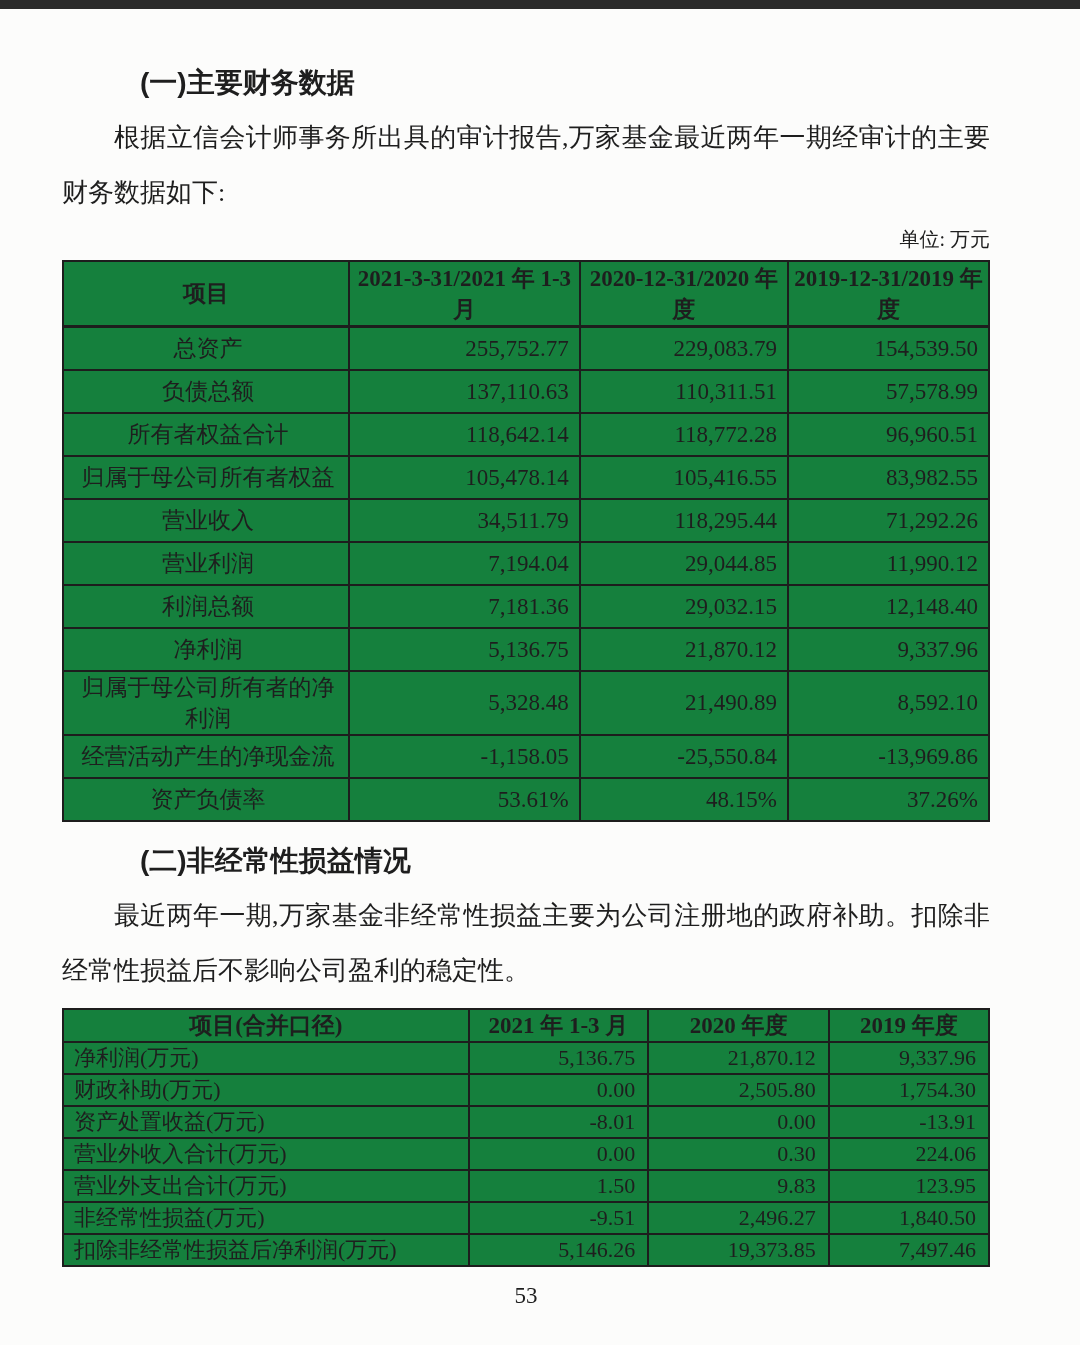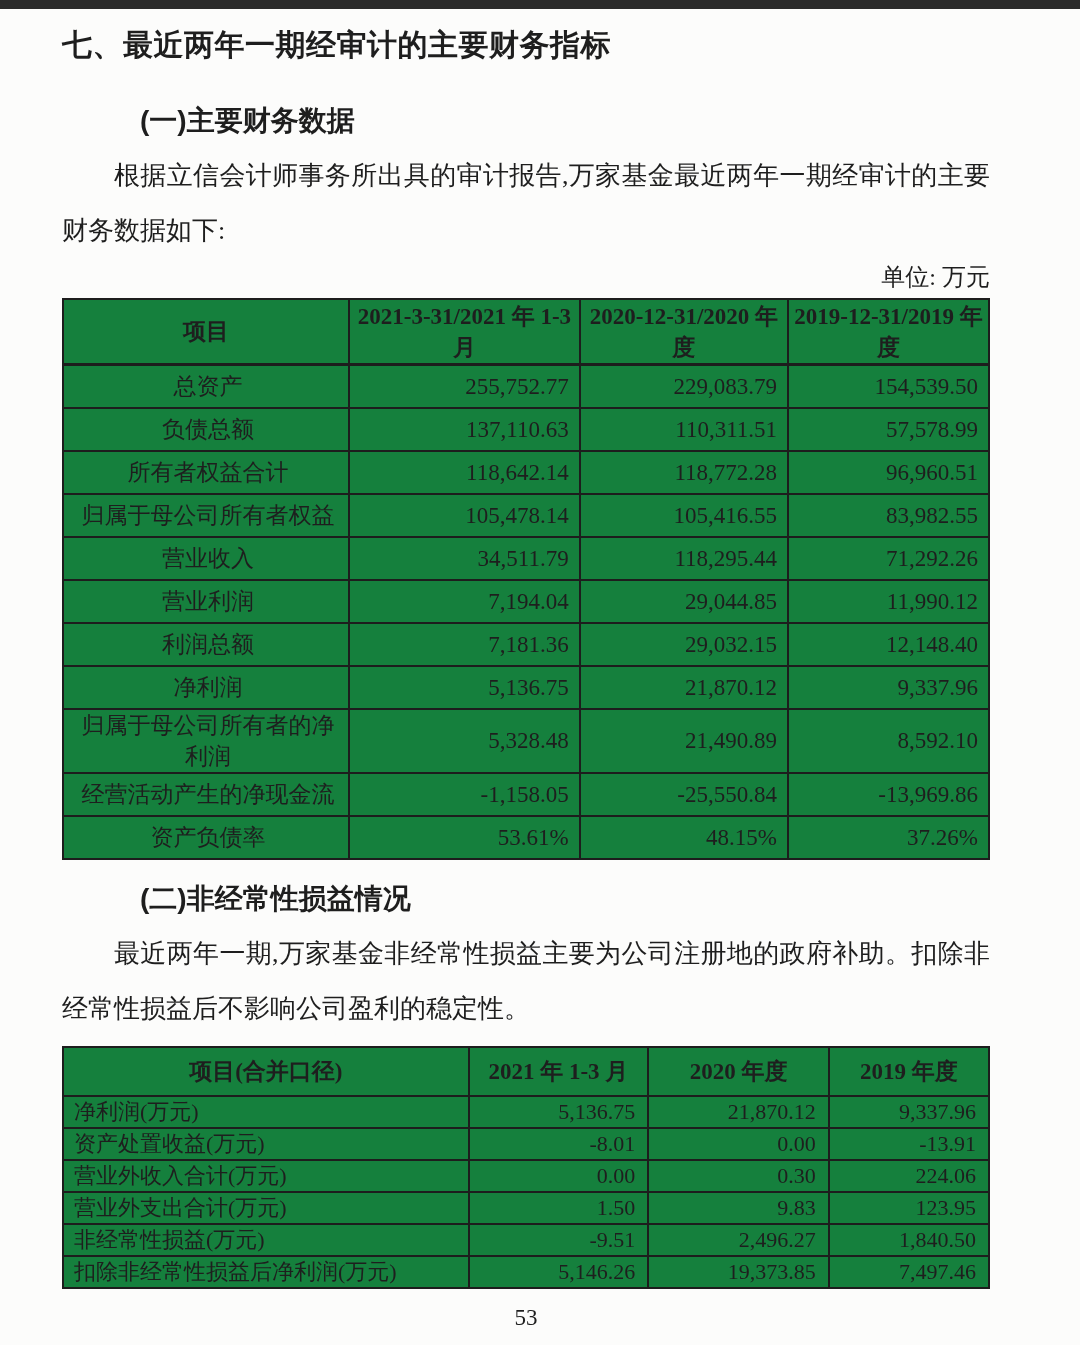--- a/index.html
+++ b/index.html
@@ -42,21 +42,21 @@
     line-height: 34px;
   }
   .para {
     font-size: 26px;
     line-height: 55px;
     text-align: justify;
     text-indent: 2em;
     margin: 10px 0 0 0;
   }
   .unit-note {
-    font-size: 24px;
+    font-size: 20px;
     text-align: right;
     margin: 4px 0 6px 0;
     line-height: 30px;
   }
   table {
     border-collapse: collapse;
     width: 928px;
     table-layout: fixed;
     background: #15803d;
   }
@@ -84,21 +84,21 @@
     font-size: 23px;
     text-align: right;
     padding: 0 10px 0 2px;
     height: 41px;
   }
   
   .t2 th {
     font-size: 23px;
     font-weight: 700;
     height: 31px;
-    padding: 8px 2px;
+    padding: 0 2px;
     margin-top: 41px;
   }
   .t2 td.lbl {
     font-size: 22px;
     text-align: left;
     padding: 0 6px 0 10px;
     height: 27px;
   }
   .t2 td.num {
     font-size: 22px;
@@ -115,21 +115,20 @@
     margin-top: 16px;
   }
 </style>
 </head>
 <body>
 
 <div class="top-edge"></div>
 
 <div class="page">
 
-  <h1 class="section-title">七、最近两年一期经审计的主要财务指标</h1>
 
   <div class="sub-title">(一)主要财务数据</div>
 
   <p class="para">根据立信会计师事务所出具的审计报告,万家基金最近两年一期经审计的主要财务数据如下:</p>
 
   <div class="unit-note">单位: 万元</div>
 
   <table class="t1">
     <colgroup>
       <col style="width:30.9%">
@@ -231,20 +230,26 @@
       <th>2020 年度</th>
       <th>2019 年度</th>
     </tr>
     <tr>
       <td class="lbl">净利润(万元)</td>
       <td class="num">5,136.75</td>
       <td class="num">21,870.12</td>
       <td class="num">9,337.96</td>
     </tr>
     <tr>
+      <td class="lbl">财政补助(万元)</td>
+      <td class="num">0.00</td>
+      <td class="num">2,505.80</td>
+      <td class="num">1,754.30</td>
+    </tr>
+    <tr>
       <td class="lbl">资产处置收益(万元)</td>
       <td class="num">-8.01</td>
       <td class="num">0.00</td>
       <td class="num">-13.91</td>
     </tr>
     <tr>
       <td class="lbl">营业外收入合计(万元)</td>
       <td class="num">0.00</td>
       <td class="num">0.30</td>
       <td class="num">224.06</td>

